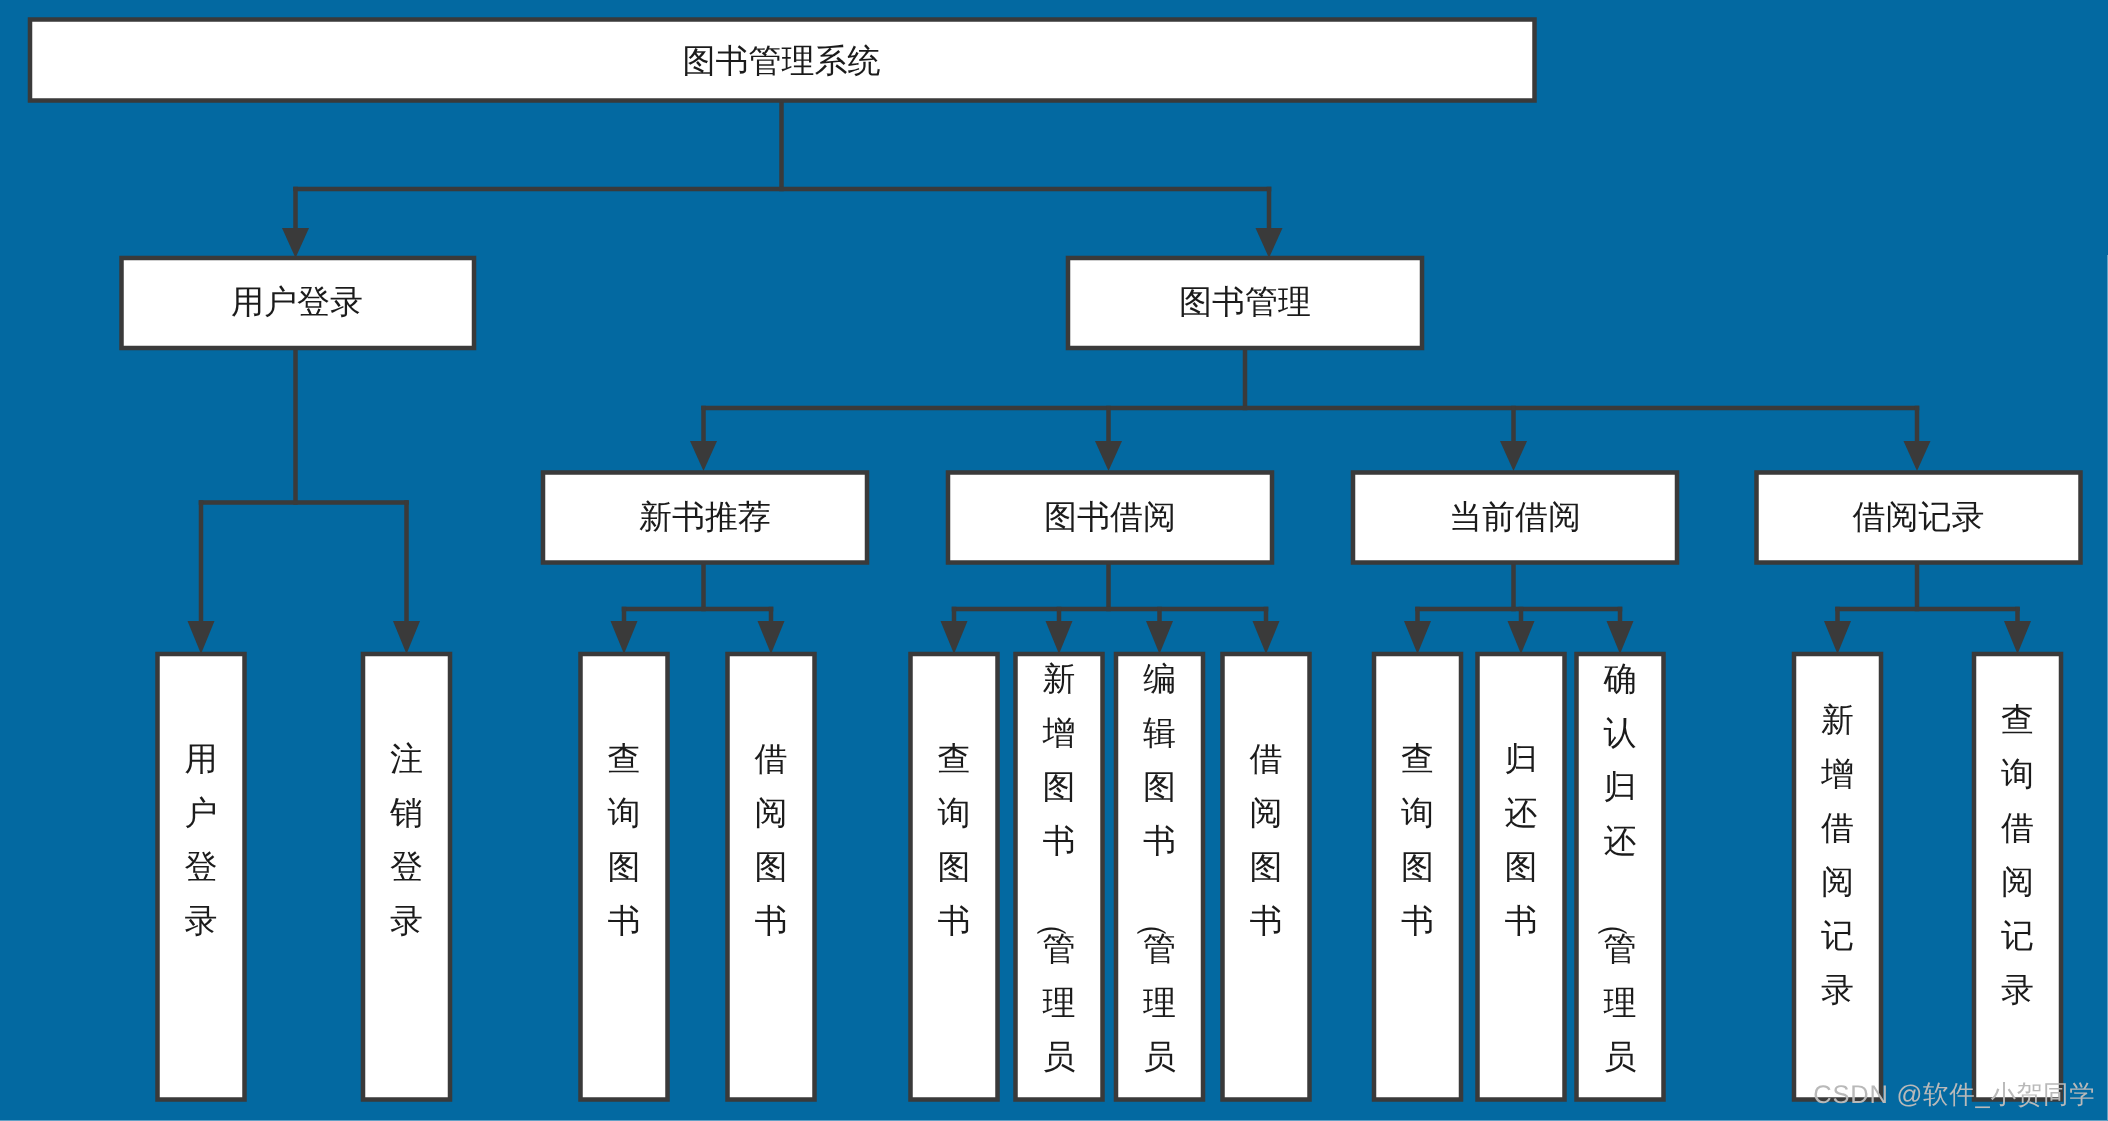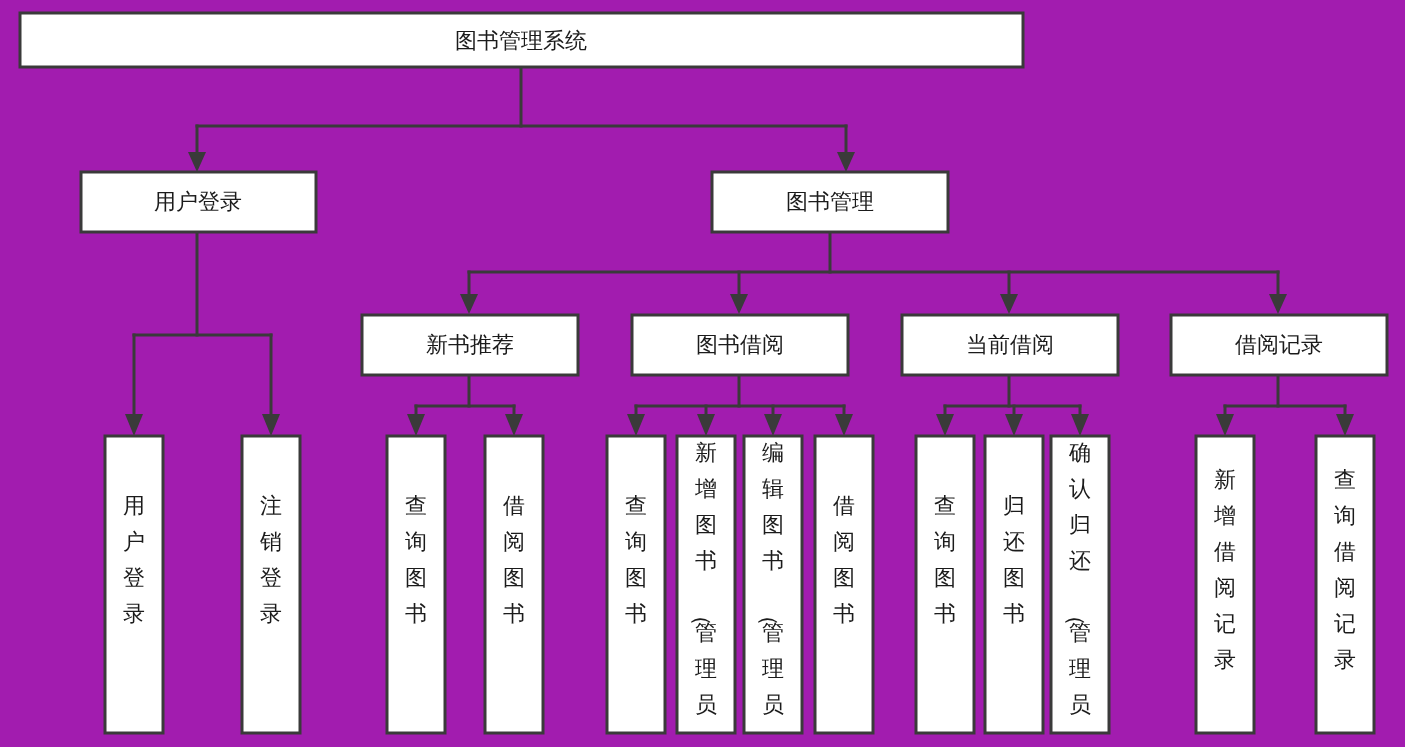--- a/index.html
+++ b/index.html
@@ -10,21 +10,21 @@
   body {
     width: 1405px;
     height: 747px;
     font-family: "Liberation Sans", sans-serif;
     overflow: hidden;
   }
   #diagram-root {
     position: relative;
     width: 1405px;
     height: 747px;
-    background: #a21caf;
+    background: #0369a1;
   }
   svg.flow {
     position: absolute;
     left: 0;
     top: 0;
     width: 1405px;
     height: 747px;
   }
   .node-box {
     fill: #ffffff;
@@ -239,14 +239,15 @@
       <text class="node-label-v" x="1225" y="487"><tspan x="1225" y="487">新</tspan><tspan x="1225" y="523">增</tspan><tspan x="1225" y="559">借</tspan><tspan x="1225" y="595">阅</tspan><tspan x="1225" y="631">记</tspan><tspan x="1225" y="667">录</tspan></text>
     </g>
 
     <g>
       <rect class="node-box" x="1316" y="436" width="58" height="297"></rect>
       <text class="node-label-v" x="1345" y="487"><tspan x="1345" y="487">查</tspan><tspan x="1345" y="523">询</tspan><tspan x="1345" y="559">借</tspan><tspan x="1345" y="595">阅</tspan><tspan x="1345" y="631">记</tspan><tspan x="1345" y="667">录</tspan></text>
     </g>
 
   </svg>
 
+  <div class="watermark">CSDN @软件_小贺同学</div>
 
 </div>
 
 </body></html>

